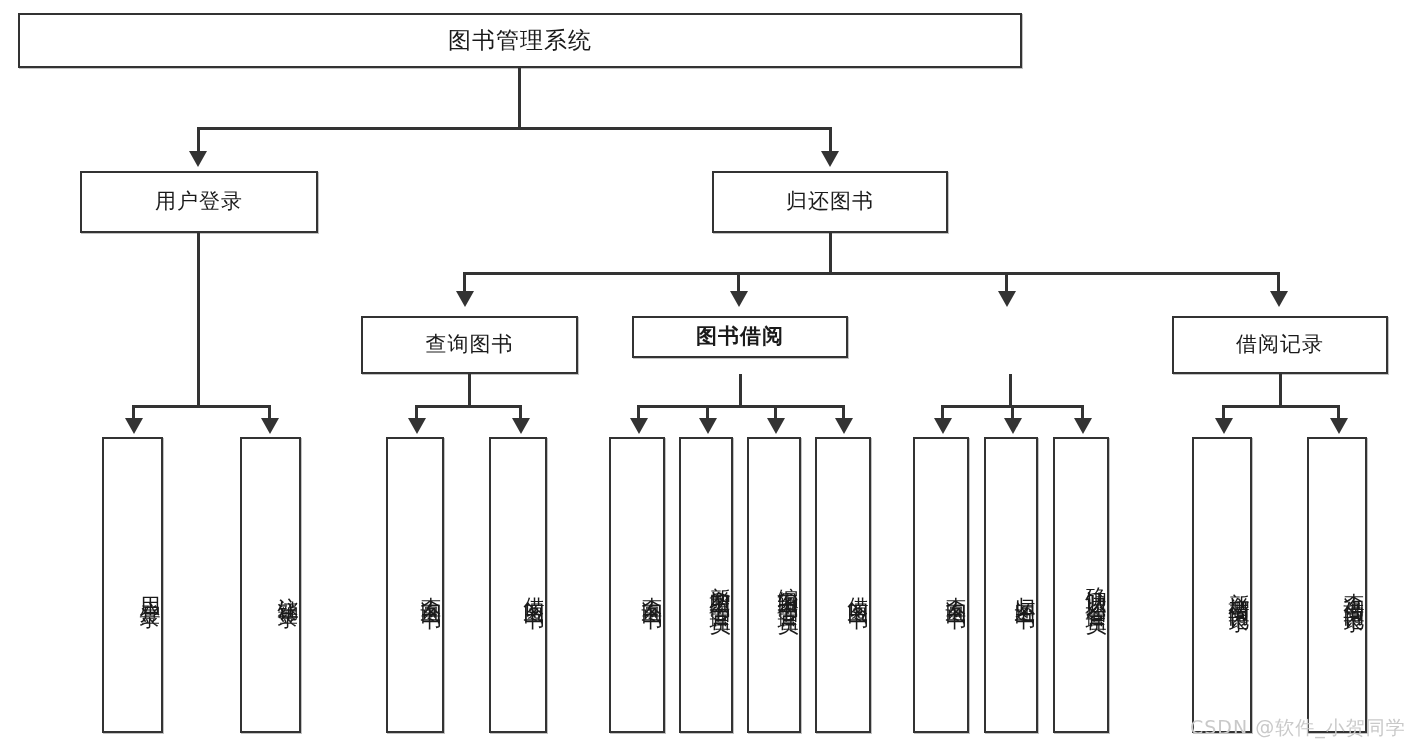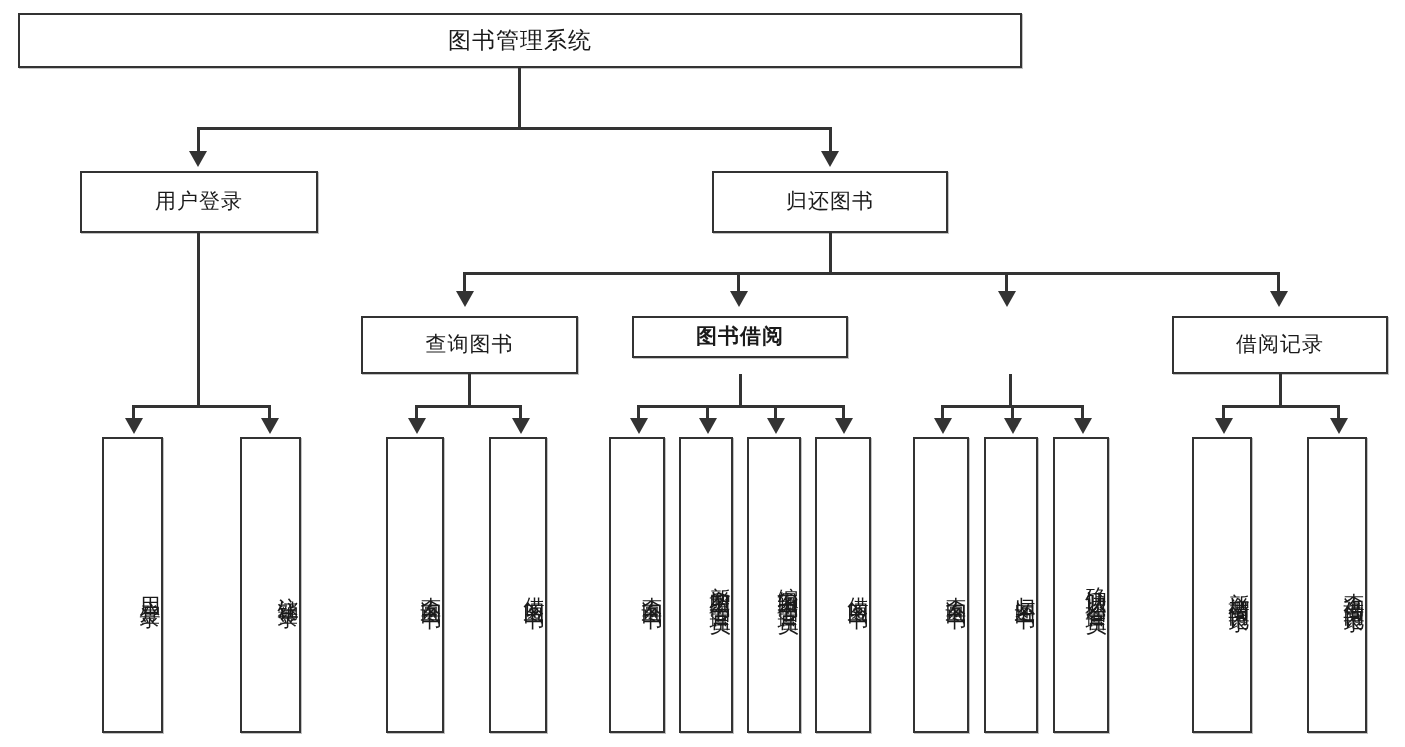--- a/index.html
+++ b/index.html
@@ -200,14 +200,15 @@
     <span class="leaftext">确认归还（管理员）</span>
   </div>
 
   <div class="node leaf" style="left:1192px; top:437px; width:60px; height:296px;">
     <span class="leaftext">新增借阅记录</span>
   </div>
   <div class="node leaf" style="left:1307px; top:437px; width:60px; height:296px;">
     <span class="leaftext">查询借阅记录</span>
   </div>
 
+  <div class="watermark" style="left:1190px; top:715px;">CSDN @软件_小贺同学</div>
 
 </div>
 
 </body></html>

